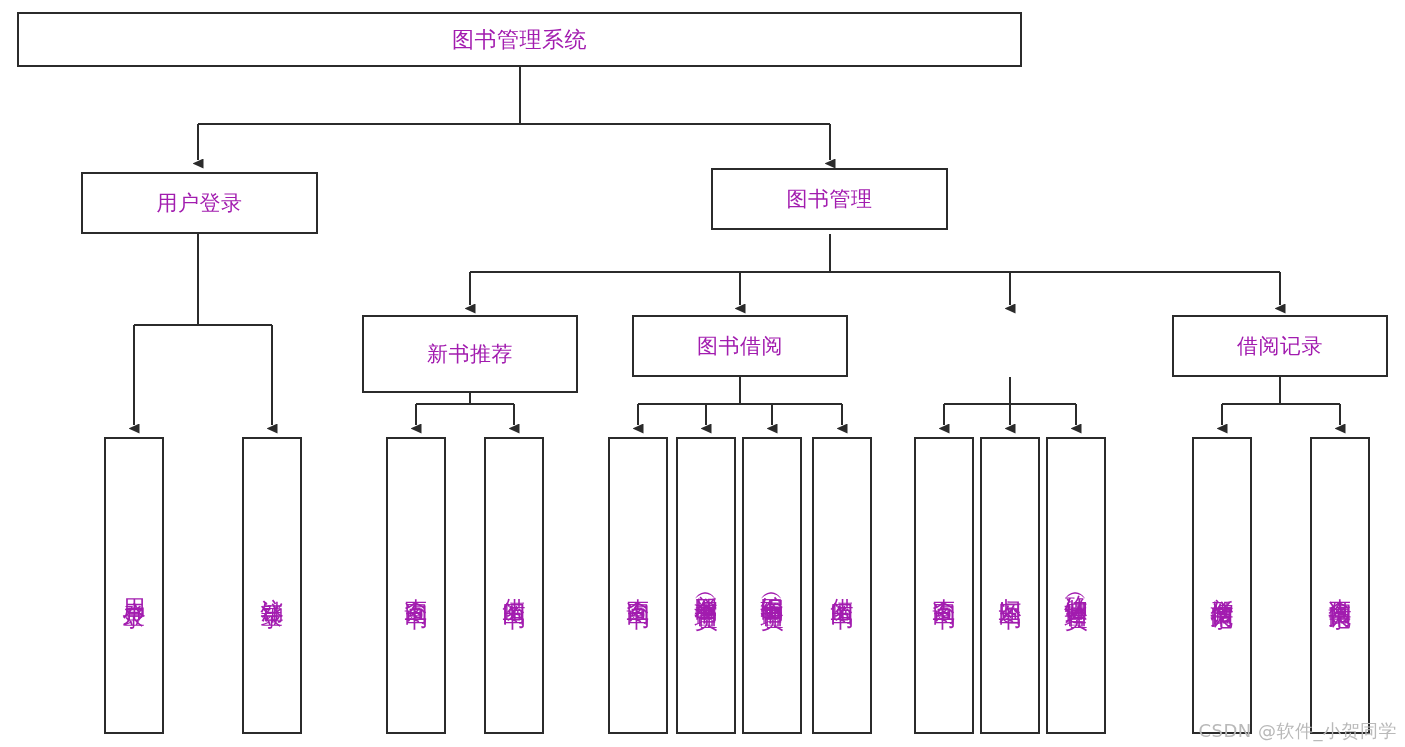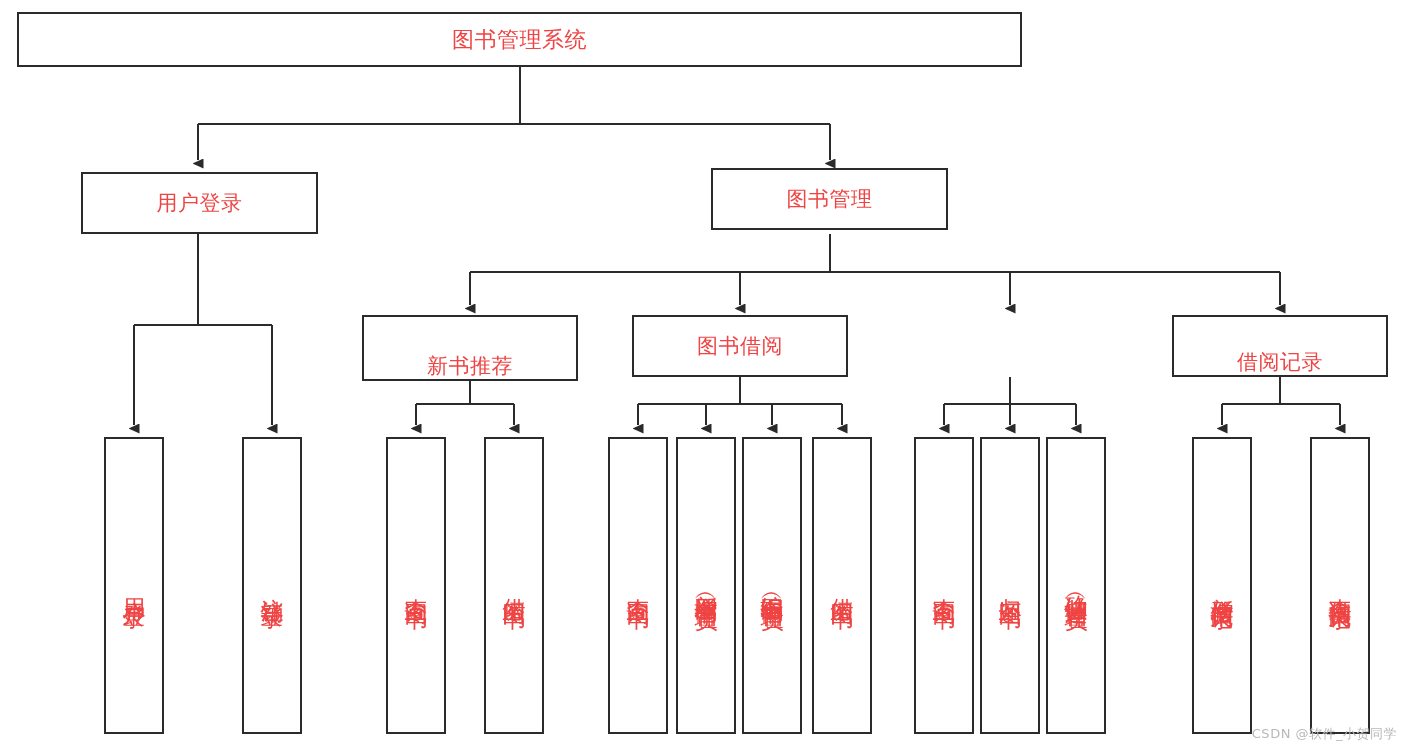--- a/index.html
+++ b/index.html
@@ -25,21 +25,21 @@
     position:absolute;
     box-sizing:border-box;
     border:2px solid #2b2b2b;
     background:#ffffff;
     display:flex;
     align-items:center;
     justify-content:center;
     z-index:2;
   }
   .node .label{
-    color:#ef4444;
+    color:#a21caf;
     line-height:1.18;
     letter-spacing:0.5px;
     white-space:pre;
     text-align:center;
   }
   .node.h .label{
     font-size:21px;
   }
   .node.root .label{
     font-size:22px;
@@ -59,21 +59,21 @@
     white-space:normal;
     max-height:100%;
   }
   .node.v.tall .label{
     letter-spacing:2px;
   }
   .watermark{
     position:absolute;
     right:8px;
     bottom:4px;
-    font-size:13px;
+    font-size:18px;
     color:#b9b9b9;
     z-index:5;
     white-space:nowrap;
     letter-spacing:0.5px;
     margin-left:6px;
   }
 </style>
 </head>
 <body>
 
@@ -133,27 +133,27 @@
     <span class="label">图书管理系统</span>
   </div>
 
   <div class="node h" style="left:81px; top:172px; width:237px; height:62px;">
     <span class="label">用户登录</span>
   </div>
   <div class="node h" style="left:711px; top:168px; width:237px; height:62px;">
     <span class="label">图书管理</span>
   </div>
 
-  <div class="node h" style="left:362px; top:315px; width:216px; height:66px;align-items:flex-end;">
+  <div class="node h" style="left:362px; top:315px; width:216px; height:78px;">
     <span class="label">新书推荐</span>
   </div>
   <div class="node h" style="left:632px; top:315px; width:216px; height:62px;">
     <span class="label">图书借阅</span>
   </div>
-  <div class="node h" style="left:1172px; top:315px; width:216px; height:62px;align-items:flex-end;">
+  <div class="node h" style="left:1172px; top:315px; width:216px; height:62px;">
     <span class="label">借阅记录</span>
   </div>
 
   <div class="node v" style="left:104px; top:437px; width:60px; height:297px;">
     <span class="label">用户登录</span>
   </div>
   <div class="node v" style="left:242px; top:437px; width:60px; height:297px;">
     <span class="label">注销登录</span>
   </div>
 

